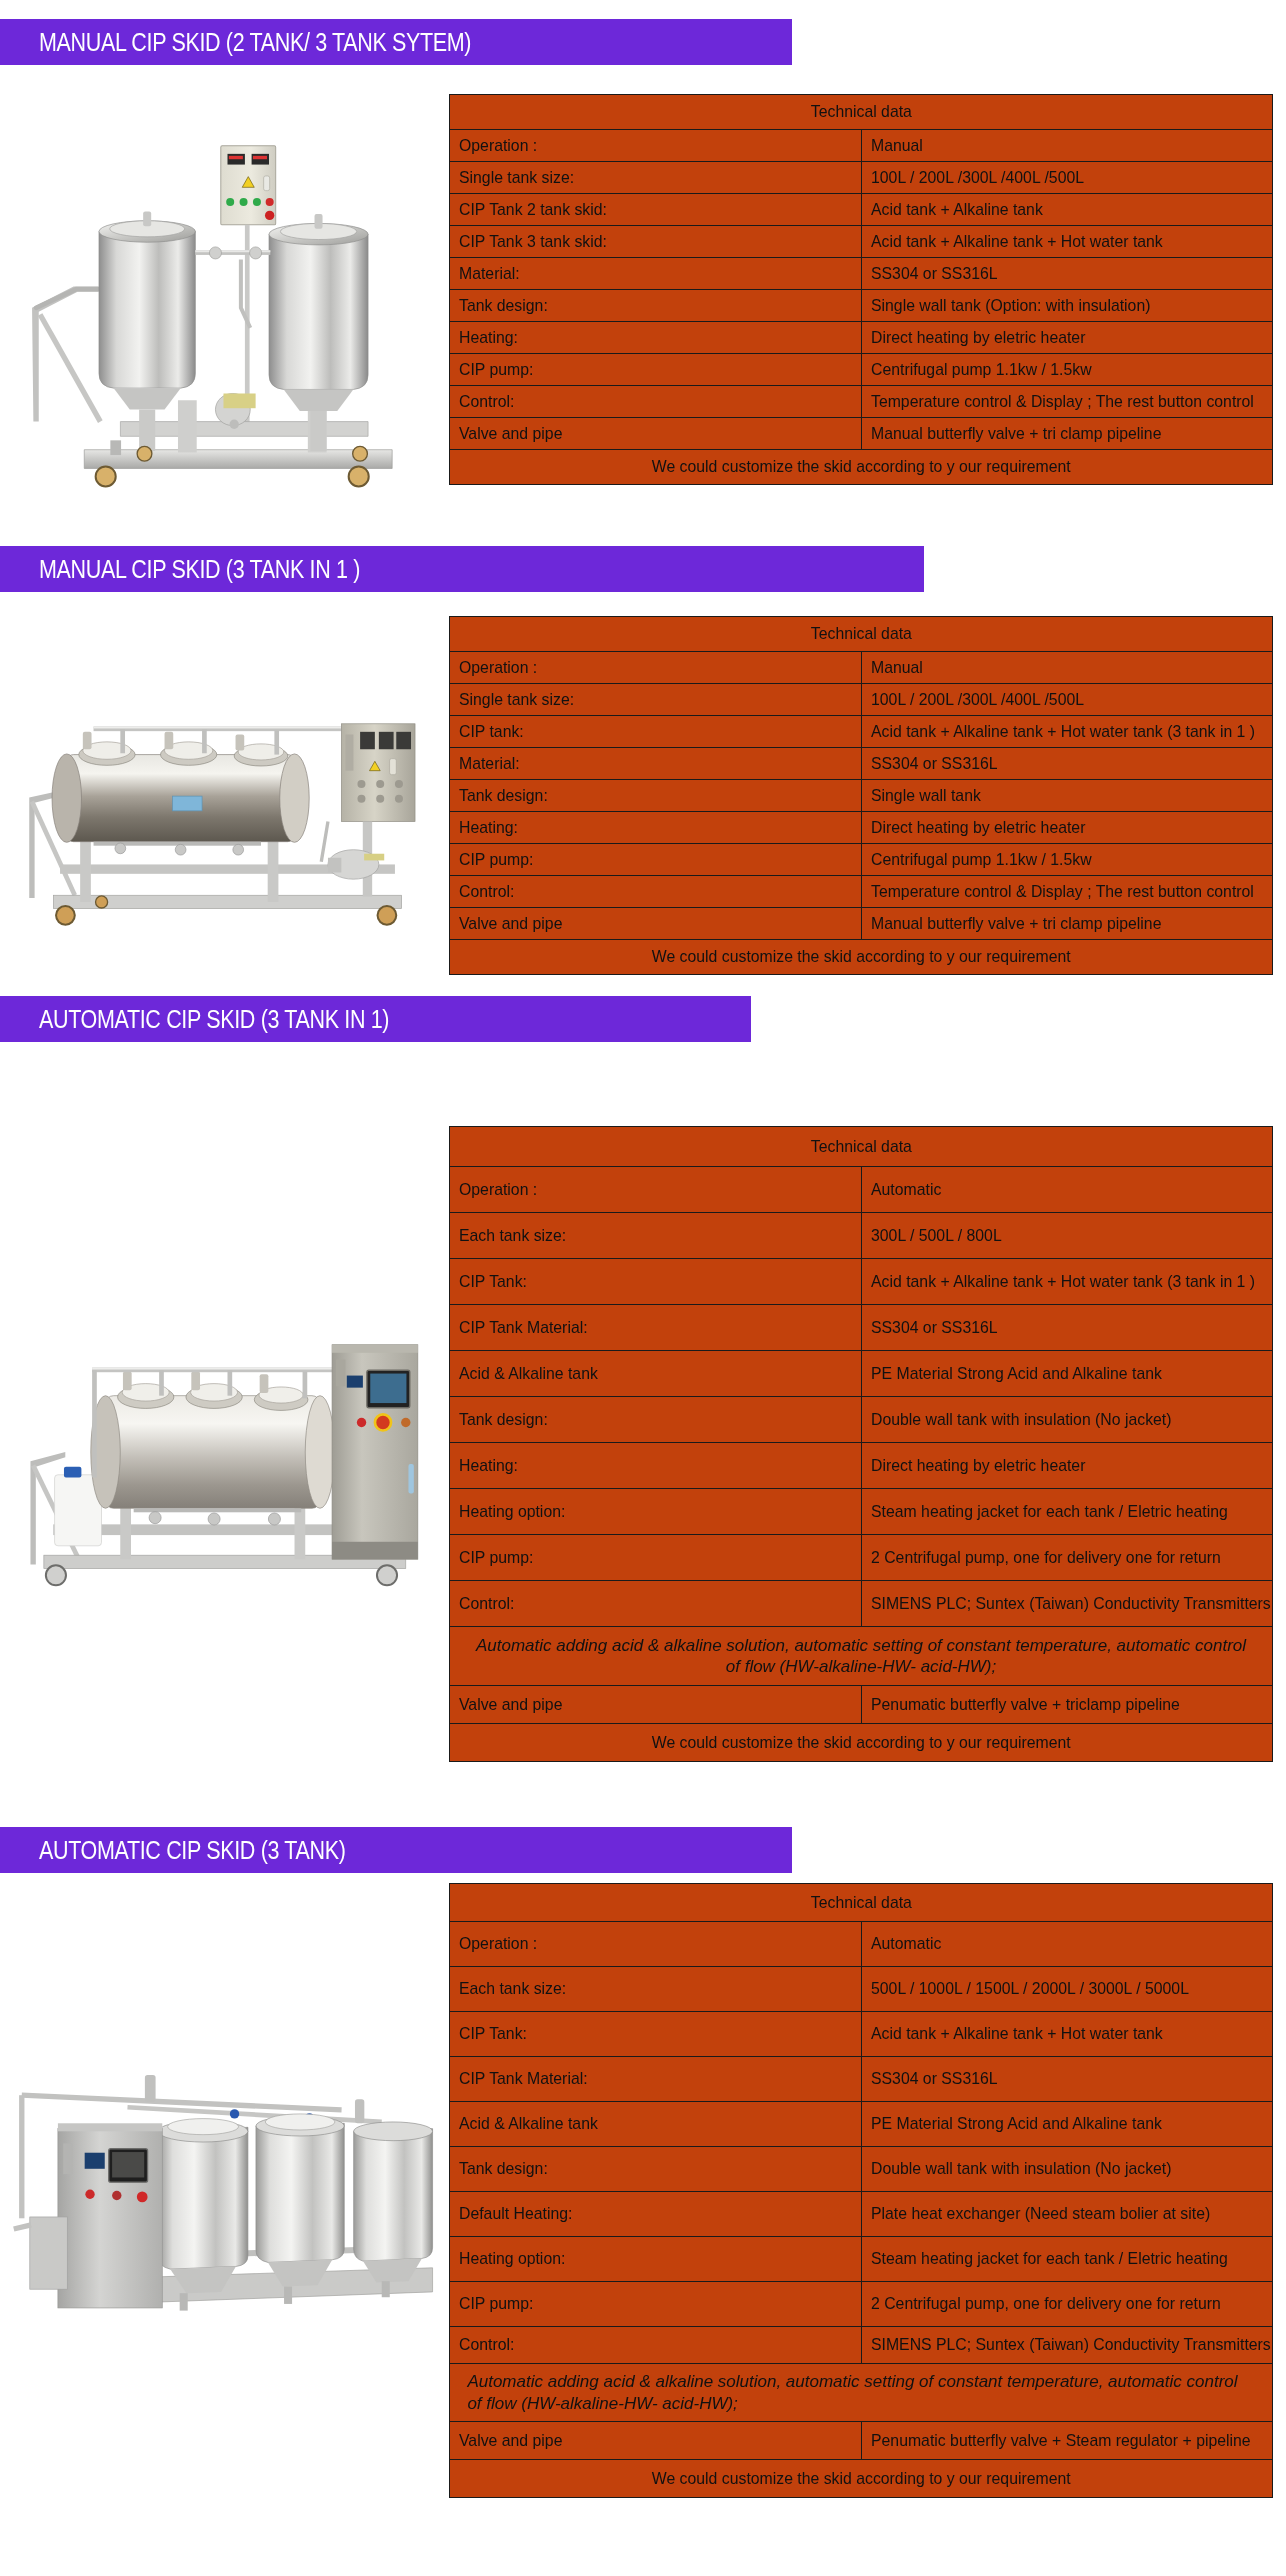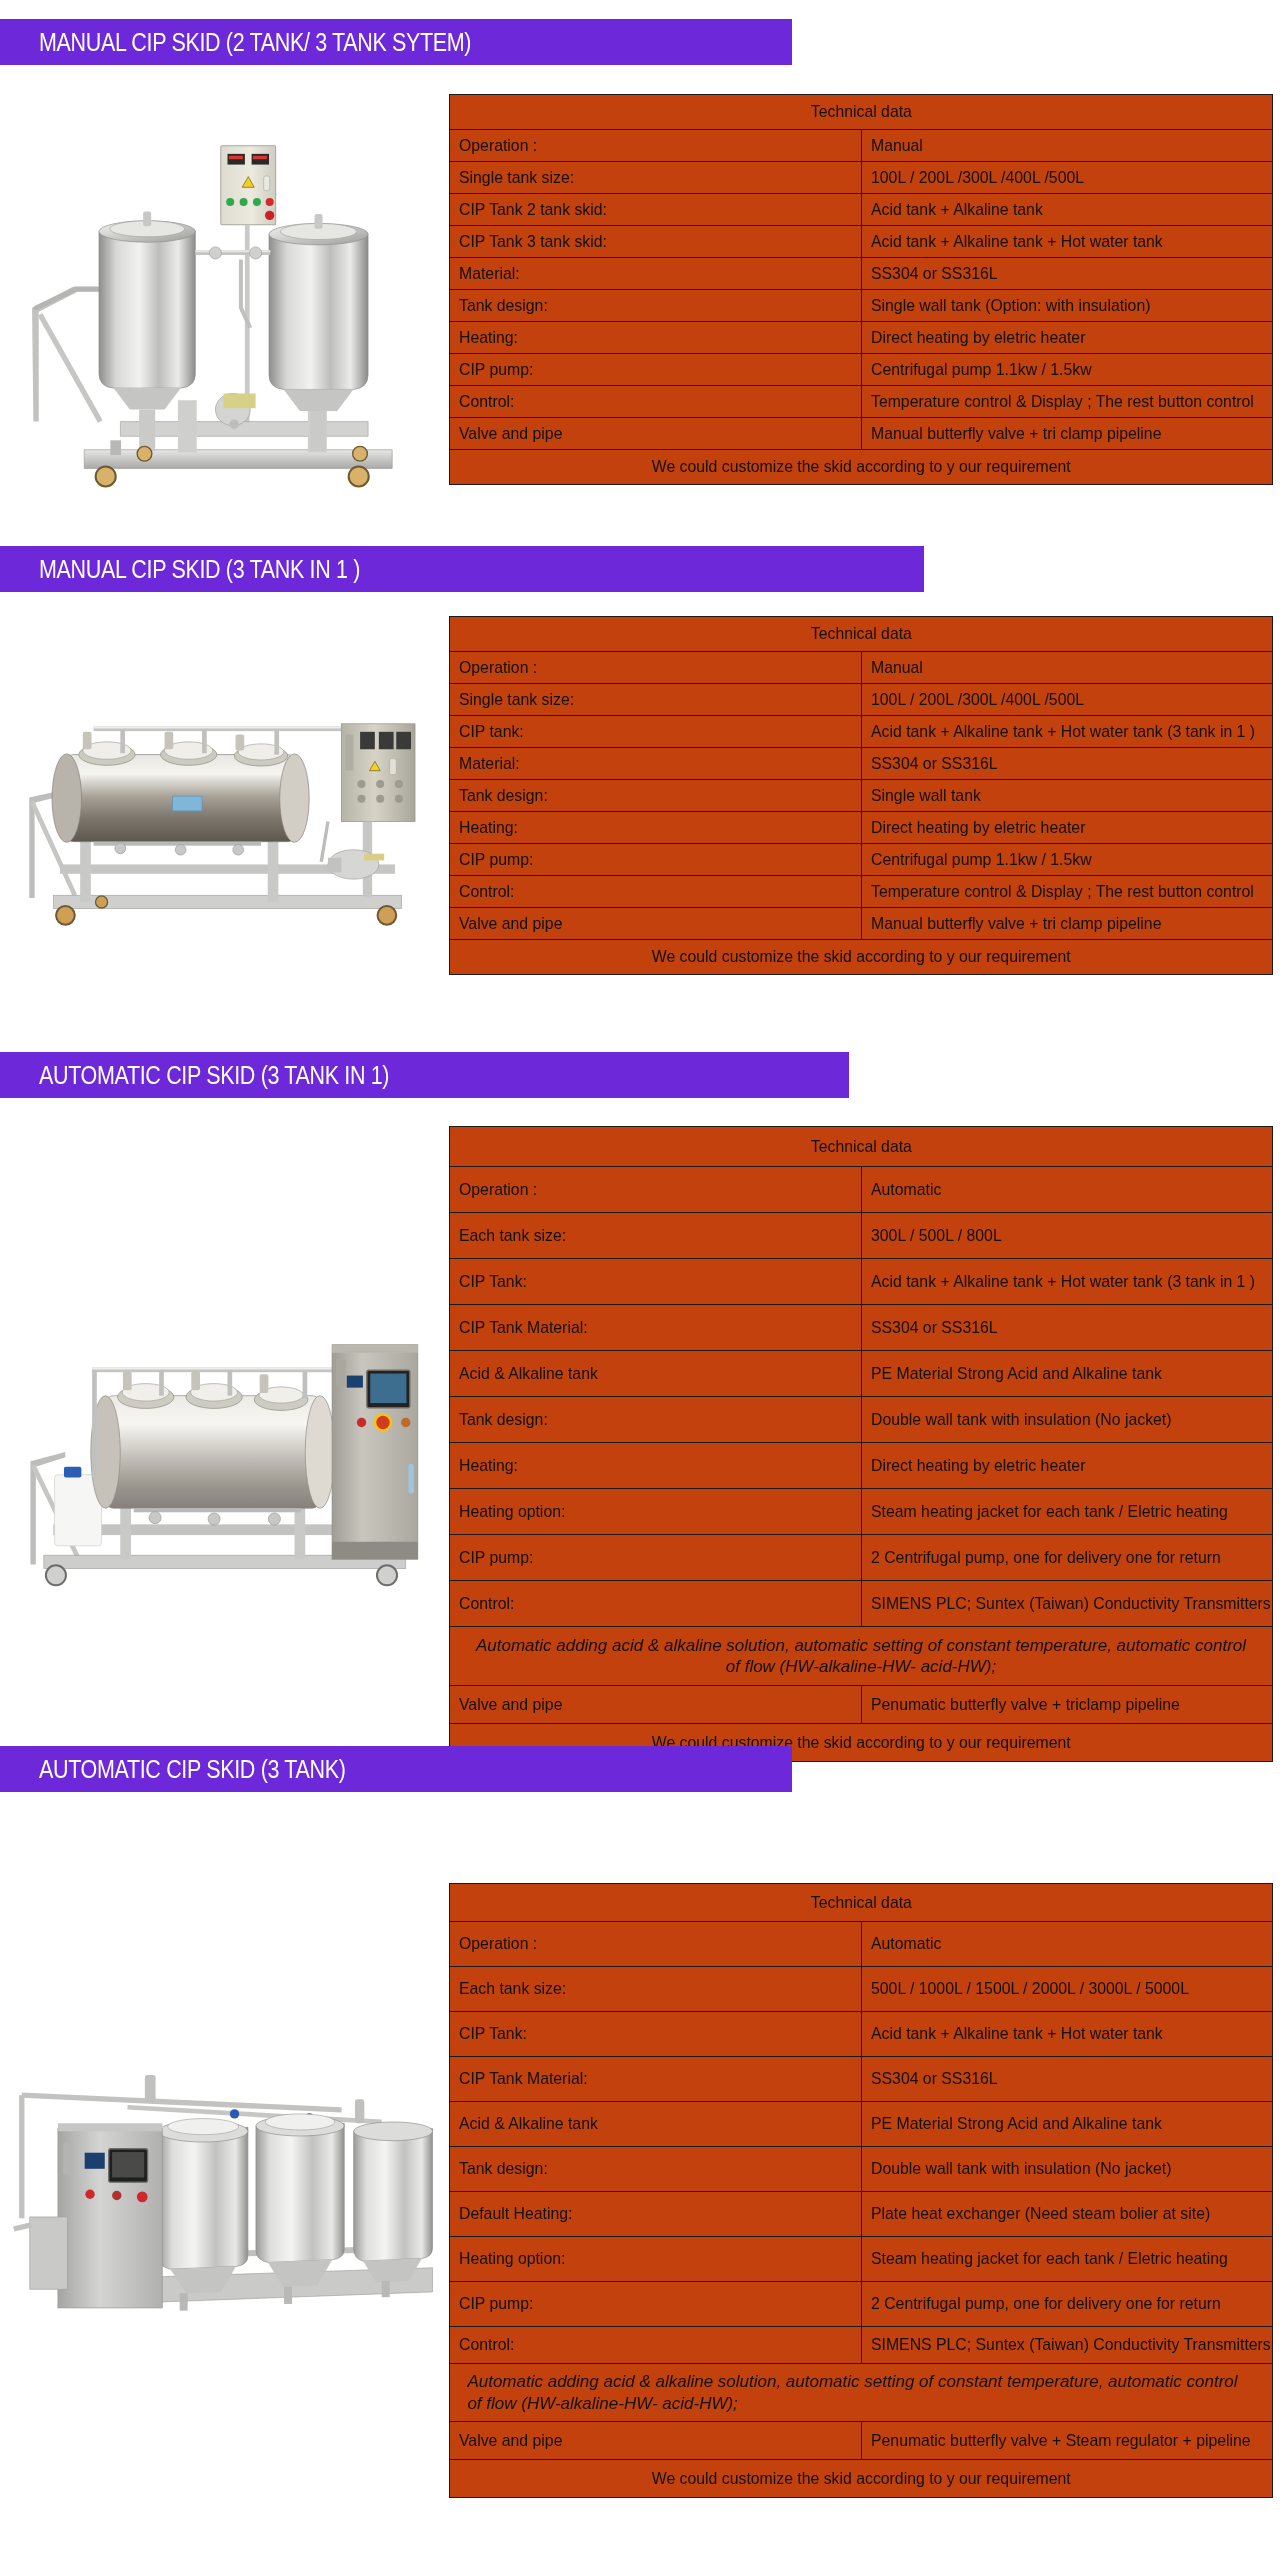--- a/index.html
+++ b/index.html
@@ -359,21 +359,21 @@
         <td><span class="cellspan">Manual butterfly valve + tri clamp pipeline</span></td>
       </tr>
       <tr>
         <td class="center" colspan="2" style="height:35px;">
           <span class="cellspan">We could customize the skid according to y our requirement</span>
         </td>
       </tr>
     </tbody>
   </table>
 
-  <div class="banner" style="top:1052px; height:46px; width:849px;">
+  <div class="banner" style="top:996px; height:46px; width:751px;">
     <span class="banner-title">AUTOMATIC CIP SKID (3 TANK IN 1)</span>
   </div>
 
   <div class="photo" style="left:13.4px; top:1330px; width:429px; height:315px;">
     <svg width="429" height="315" viewBox="0 0 640 470">
       <defs>
         <linearGradient id="hz2" x1="0" y1="0" x2="0" y2="1">
           <stop offset="0%" stop-color="#eceae5"></stop>
             <stop offset="25%" stop-color="#f7f6f2"></stop>
           <stop offset="55%" stop-color="#c3bfb8"></stop>
@@ -501,21 +501,21 @@
         <td><span class="cellspan">Penumatic butterfly valve + triclamp pipeline</span></td>
       </tr>
       <tr>
         <td class="center" colspan="2" style="height:38px;">
           <span class="cellspan">We could customize the skid according to y our requirement</span>
         </td>
       </tr>
     </tbody>
   </table>
 
-  <div class="banner" style="top:1746px; height:46px; width:792px;">
+  <div class="banner" style="top:1827px; height:46px; width:792px;">
     <span class="banner-title">AUTOMATIC CIP SKID (3 TANK)</span>
   </div>
 
   <div class="photo" style="left:6.7px; top:2043px; width:435px; height:281px;">
     <svg width="435" height="281" viewBox="0 0 650 420">
       <defs>
         <linearGradient id="vt" x1="0" y1="0" x2="1" y2="0">
           <stop offset="0%" stop-color="#9a9a98"></stop>
             <stop offset="16%" stop-color="#dededc"></stop>
           <stop offset="40%" stop-color="#f4f4f2"></stop>

